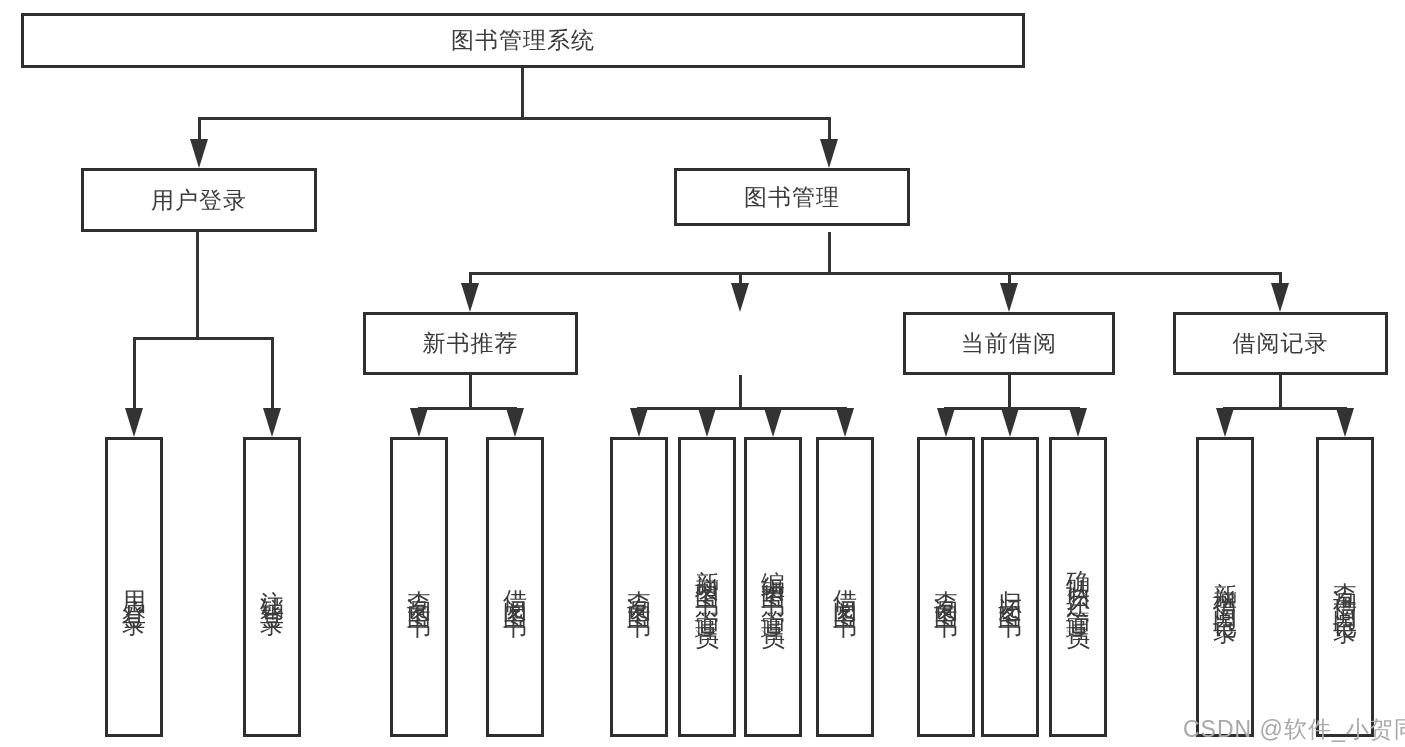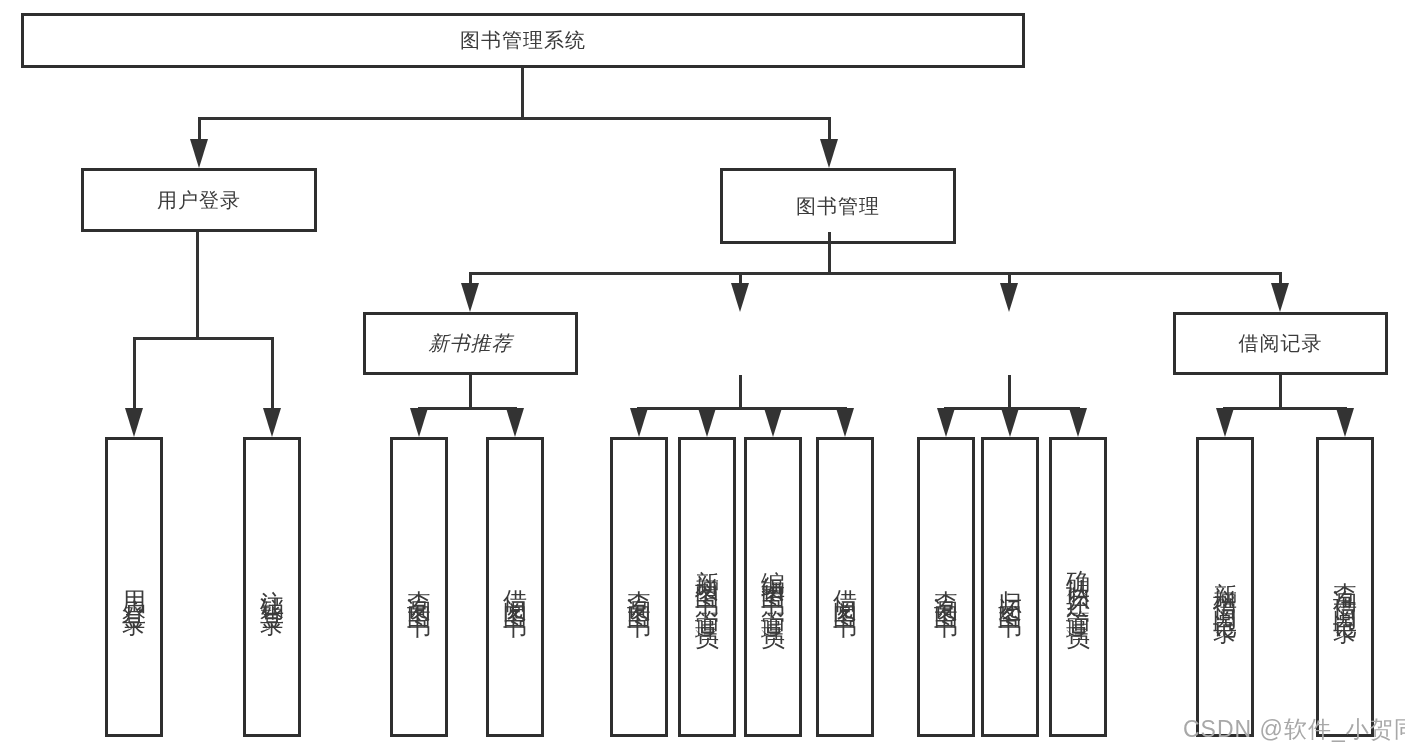--- a/index.html
+++ b/index.html
@@ -16,21 +16,21 @@
     position: absolute;
     box-sizing: border-box;
     border: 3px solid #2f2f2f;
     background: #ffffff;
     display: flex;
     align-items: center;
     justify-content: center;
     color: #3b3b3b;
   }
   .node .lbl {
-    font-size: 20px;
+    font-size: 23px;
     letter-spacing: 1px;
     white-space: nowrap;
   }
   
   .leaf {
     top: 437px;
     width: 58px;
     height: 300px;
   }
   .leaf .lbl {
@@ -74,21 +74,21 @@
   <div class="v" style="left:521px; top:68px;  height:49px;"></div>
   <div class="h" style="left:198px; top:117px; width:632px;"></div>
   <div class="v" style="left:198px; top:117px; height:25px;"></div>
   <div class="v" style="left:828px; top:117px; height:25px;"></div>
   <div class="arr" style="left:190px; top:139px;"></div>
   <div class="arr" style="left:820px; top:139px;"></div>
 
   <div class="node" style="left:81px; top:168px; width:236px; height:64px;">
     <span class="lbl">用户登录</span>
   </div>
-  <div class="node" style="left:720px; top:168px; width:236px; height:76px;">
+  <div class="node" style="left:674px; top:168px; width:236px; height:58px;">
     <span class="lbl">图书管理</span>
   </div>
 
   <div class="v" style="left:196px; top:232px; height:105px;"></div>
   <div class="h" style="left:133px; top:337px; width:141px;"></div>
   <div class="v" style="left:133px; top:337px; height:74px;"></div>
   <div class="v" style="left:271px; top:337px; height:74px;"></div>
   <div class="arr" style="left:125px; top:408px;"></div>
   <div class="arr" style="left:263px; top:408px;"></div>
 
@@ -96,22 +96,25 @@
   <div class="h" style="left:469px;  top:272px; width:813px;"></div>
   <div class="v" style="left:469px;  top:272px; height:14px;"></div>
   <div class="v" style="left:739px;  top:272px; height:14px;"></div>
   <div class="v" style="left:1008px; top:272px; height:14px;"></div>
   <div class="v" style="left:1279px; top:272px; height:14px;"></div>
   <div class="arr" style="left:461px;  top:283px;"></div>
   <div class="arr" style="left:731px;  top:283px;"></div>
   <div class="arr" style="left:1000px; top:283px;"></div>
   <div class="arr" style="left:1271px; top:283px;"></div>
 
-  <div class="node" style="left:363px; top:312px; width:215px; height:63px;font-style:italic;">
+  <div class="node" style="left:363px; top:312px; width:215px; height:63px;">
     <span class="lbl">新书推荐</span>
+  </div>
+  <div class="node" style="left:903px; top:312px; width:212px; height:63px;">
+    <span class="lbl">当前借阅</span>
   </div>
   <div class="node" style="left:1173px; top:312px; width:215px; height:63px;">
     <span class="lbl">借阅记录</span>
   </div>
 
   <div class="v" style="left:469px; top:375px; height:32px;"></div>
   <div class="h" style="left:418px; top:407px; width:99px;"></div>
   <div class="arr" style="left:410px; top:408px;"></div>
   <div class="arr" style="left:506px; top:408px;"></div>
 

